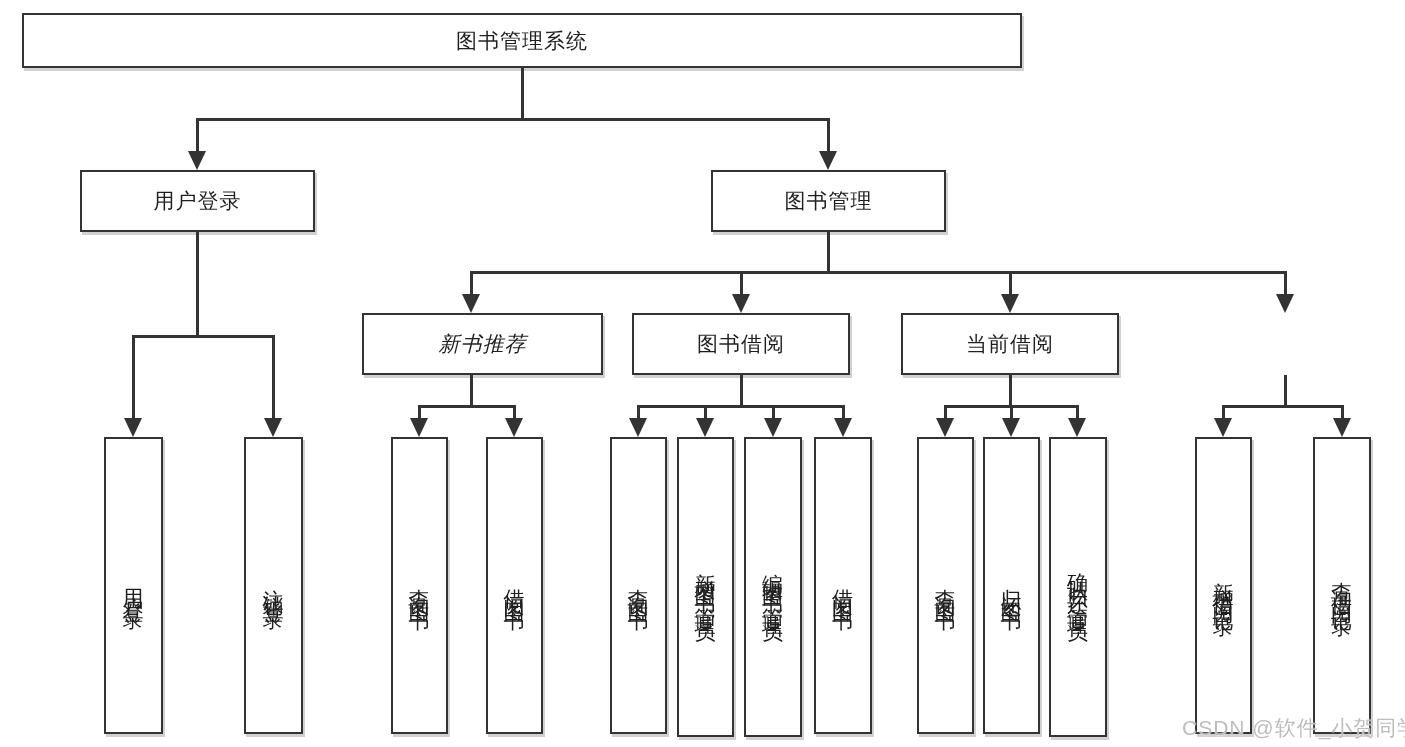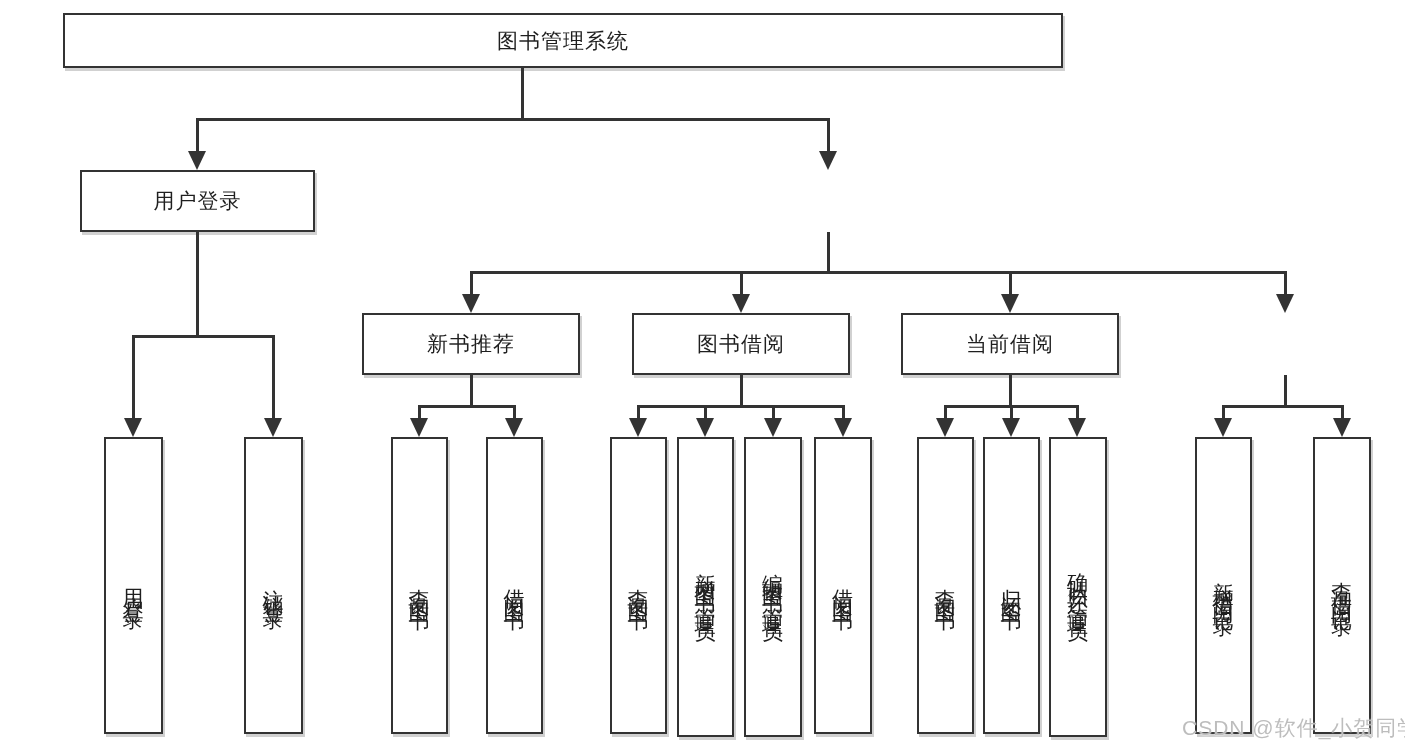--- a/index.html
+++ b/index.html
@@ -65,33 +65,36 @@
     white-space: nowrap;
     text-shadow: 0 0 2px #ffffff;
     z-index: 5;
   }
 </style>
 </head>
 <body>
 
 <div class="canvas">
 
-  <div class="hbox" style="left:22px; top:13px; width:1000px; height:55px;margin-left:41px;">
+  <div class="hbox" style="left:22px; top:13px; width:1000px; height:55px;">
     <span>图书管理系统</span>
   </div>
 
   <div class="vl" style="left:521px; top:68px; height:50px;"></div>
   <div class="hl" style="left:196px; top:118px; width:634px;"></div>
   <div class="vl" style="left:196px; top:118px; height:36px;"></div>
   <div class="ah" style="left:188px; top:151px;"></div>
   <div class="vl" style="left:827px; top:118px; height:36px;"></div>
   <div class="ah" style="left:819px; top:151px;"></div>
 
   <div class="hbox" style="left:80px; top:170px; width:235px; height:62px;">
     <span>用户登录</span>
+  </div>
+  <div class="hbox" style="left:711px; top:170px; width:235px; height:62px;">
+    <span>图书管理</span>
   </div>
 
   <div class="vl" style="left:196px; top:232px; height:104px;"></div>
   <div class="hl" style="left:132px; top:335px; width:142px;"></div>
   <div class="vl" style="left:132px; top:335px; height:89px;"></div>
   <div class="ah" style="left:124px; top:418px;"></div>
   <div class="vl" style="left:272px; top:335px; height:89px;"></div>
   <div class="ah" style="left:264px; top:418px;"></div>
 
   <div class="vbox" style="left:104px; top:437px; width:59px; height:297px;">
@@ -105,21 +108,21 @@
   <div class="hl" style="left:470px; top:271px; width:816px;"></div>
   <div class="vl" style="left:470px; top:271px; height:28px;"></div>
   <div class="ah" style="left:462px; top:294px;"></div>
   <div class="vl" style="left:740px; top:271px; height:28px;"></div>
   <div class="ah" style="left:732px; top:294px;"></div>
   <div class="vl" style="left:1009px; top:271px; height:28px;"></div>
   <div class="ah" style="left:1001px; top:294px;"></div>
   <div class="vl" style="left:1284px; top:271px; height:28px;"></div>
   <div class="ah" style="left:1276px; top:294px;"></div>
 
-  <div class="hbox" style="left:362px; top:313px; width:218px; height:62px;">
+  <div class="hbox" style="left:362px; top:313px; width:241px; height:62px;font-style:italic;">
     <span>新书推荐</span>
   </div>
   <div class="hbox" style="left:632px; top:313px; width:218px; height:62px;">
     <span>图书借阅</span>
   </div>
   <div class="hbox" style="left:901px; top:313px; width:218px; height:62px;">
     <span>当前借阅</span>
   </div>
 
   <div class="vl" style="left:470px; top:375px; height:32px;"></div>

